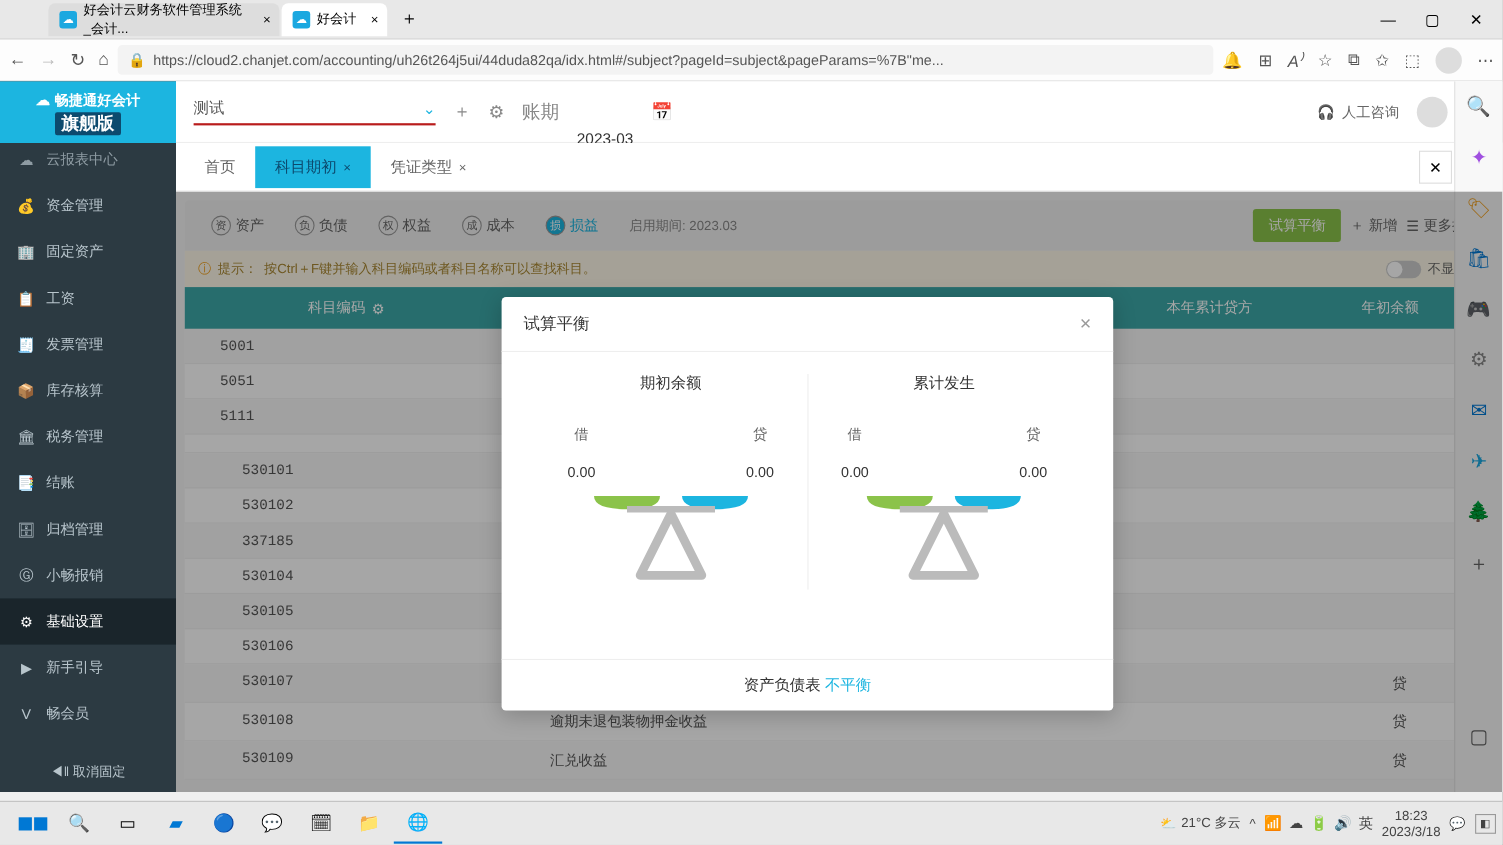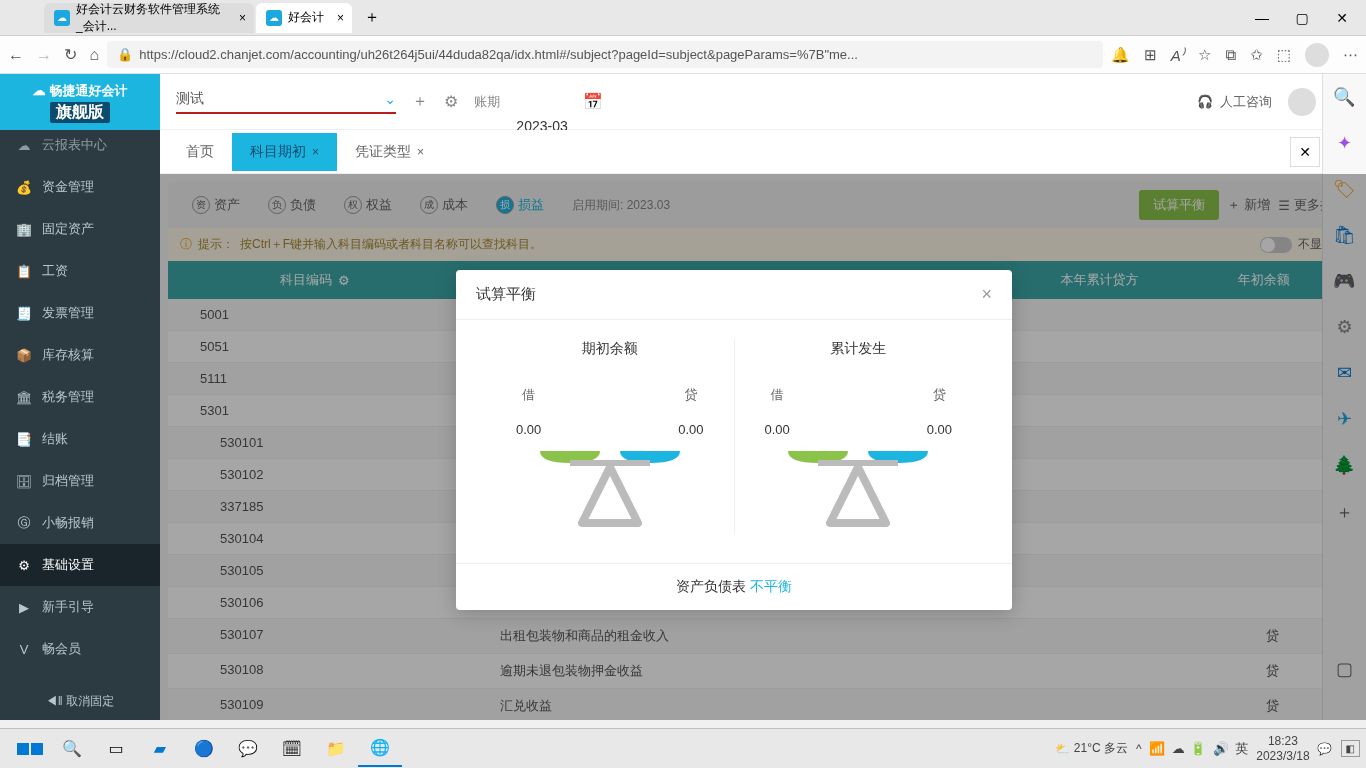--- a/index.html
+++ b/index.html
@@ -30,21 +30,21 @@
 .logo-sub { font-size: 16px; background: #0c4a6e; padding: 0 6px; border-radius: 2px; margin-top: 2px; }
 .side-item { padding: 12px 16px; display: flex; align-items: center; gap: 10px; cursor: pointer; font-size: 13px; }
 .side-item.active { background: #1a252b; color: #fff; }
 .side-icon { width: 16px; height: 16px; display: inline-flex; align-items: center; justify-content: center; }
 .side-footer { margin-top: auto; padding: 10px; text-align: center; font-size: 12px; cursor: pointer; }
 
 .main { flex: 1; background: #fff; display: flex; flex-direction: column; position: relative; }
 .topbar { height: 56px; display: flex; align-items: center; padding: 0 16px; border-bottom: 1px solid #eee; gap: 16px; }
 .company-select { display: flex; align-items: center; gap: 8px; color: #555; font-size: 14px; cursor: pointer; min-width: 220px; border-bottom: 2px solid #b91c1c; padding-bottom: 4px; }
 .topbar-icon { cursor: pointer; color: #888; font-size: 16px; }
-.period-label { color: #888; font-size: 13px; }
+.period-label { color: #888; font-size: 17px; }
 .period-val { color: #333; font-size: 14px; margin-top: 48px; }
 .topbar-right { margin-left: auto; display: flex; align-items: center; gap: 16px; }
 .consult { display: flex; align-items: center; gap: 6px; font-size: 13px; color: #666; cursor: pointer; }
 .user { display: flex; align-items: center; gap: 8px; font-size: 13px; color: #666; }
 .avatar { width: 28px; height: 28px; background: #ddd; border-radius: 50%; }
 
 .tabs-row { height: 44px; display: flex; align-items: center; padding: 0 8px; background: #fff; border-bottom: 1px solid #eee; }
 .page-tab { padding: 10px 18px; font-size: 14px; color: #666; cursor: pointer; position: relative; }
 .page-tab.active { background: #1cb5e0; color: #0c4a6e; }
 .page-tab .close { margin-left: 6px; font-size: 12px; }
@@ -66,41 +66,41 @@
 .hint-right { margin-left: auto; display: flex; align-items: center; gap: 6px; color: #666; }
 .switch { width: 32px; height: 16px; background: #ccc; border-radius: 8px; position: relative; cursor: pointer; }
 .switch::after { content: ''; width: 14px; height: 14px; background: white; border-radius: 50%; position: absolute; top: 1px; left: 1px; }
 
 .table-head { background: #3ca8a8; color: white; display: flex; padding: 10px 12px; font-size: 13px; }
 .th { flex: 1; text-align: center; }
 .th:first-child { text-align: left; padding-left: 100px; }
 .table-body { background: white; }
 .tr { display: flex; padding: 8px 12px; border-bottom: 1px solid #f0f0f0; font-size: 13px; color: #555; }
 .tr.alt { background: #f8f8f8; }
-.td-code { width: 320px; padding-left: 20px; }
+.td-code { width: 320px; padding-left: 20px; font-family: Liberation Mono, monospace; }
 .td-code.indent { padding-left: 40px; }
 .td-name { flex: 1; }
 .td-dir { width: 80px; }
 
 
 .mask { position: absolute; inset: 0; background: rgba(0,0,0,0.35); z-index: 50; }
 
 
 .modal { position: absolute; left: 456px; top: 270px; width: 556px; background: white; border-radius: 4px; z-index: 100; box-shadow: 0 4px 20px rgba(0,0,0,0.2); }
 .modal-head { padding: 14px 20px; display: flex; align-items: center; }
 .modal-title { font-size: 15px; color: #333; }
 .modal-close { margin-left: auto; cursor: pointer; color: #999; font-size: 18px; }
 .modal-body { padding: 20px 30px 28px; display: flex; border-top: 1px solid #eee; }
 .balance-col { flex: 1; text-align: center; }
 .balance-col:first-child { border-right: 1px solid #eee; }
 .balance-title { font-size: 14px; color: #333; margin-bottom: 28px; }
 .balance-labels { display: flex; justify-content: space-between; padding: 0 36px; font-size: 13px; color: #666; margin-bottom: 18px; }
 .balance-values { display: flex; justify-content: space-between; padding: 0 30px; font-size: 13px; color: #333; margin-bottom: 4px; }
 .scale-svg { width: 200px; height: 90px; }
-.modal-footer { text-align: center; padding: 14px; border-top: 1px solid #eee; font-size: 14px; color: #333; }
+.modal-footer { text-align: center; padding: 14px; border-top: 1px solid #eee; font-size: 14px; color: #333; margin-top: 35px; }
 .modal-footer .link { color: #1cb5e0; }
 
 
 .edge-bar { position: absolute; right: 0; top: 74px; width: 44px; height: 646px; background: #f8f8f8; border-left: 1px solid #e0e0e0; display: flex; flex-direction: column; align-items: center; padding-top: 12px; gap: 24px; z-index: 40; }
 .edge-bar span { cursor: pointer; font-size: 18px; }
 
 
 .taskbar { position: absolute; bottom: 0; left: 0; right: 0; height: 40px; background: #e8e8e8; display: flex; align-items: center; padding: 0 6px; border-top: 1px solid #c0c0c0; }
 .task-item { width: 44px; height: 36px; display: flex; align-items: center; justify-content: center; cursor: pointer; }
 .task-right { margin-left: auto; display: flex; align-items: center; gap: 8px; font-size: 12px; color: #444; }
@@ -317,21 +317,20 @@
             <div class="td-code">5051</div>
             <div class="td-name"></div>
             <div class="td-dir"></div>
           </div>
           <div class="tr alt">
             <div class="td-code">5111</div>
             <div class="td-name"></div>
             <div class="td-dir"></div>
           </div>
           <div class="tr">
-            <div class="td-code">5301</div>
             <div class="td-name"></div>
             <div class="td-dir"></div>
           </div>
           <div class="tr alt">
             <div class="td-code indent">530101</div>
             <div class="td-name"></div>
             <div class="td-dir"></div>
           </div>
           <div class="tr">
             <div class="td-code indent">530102</div>

